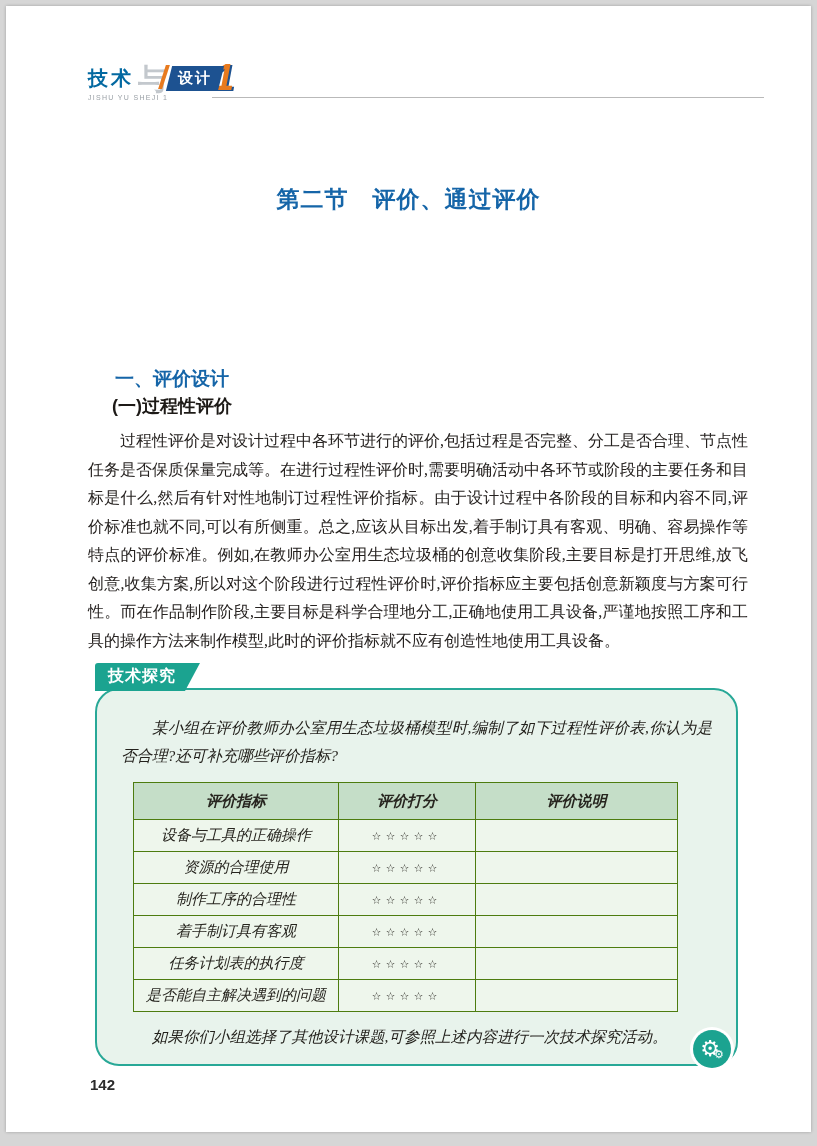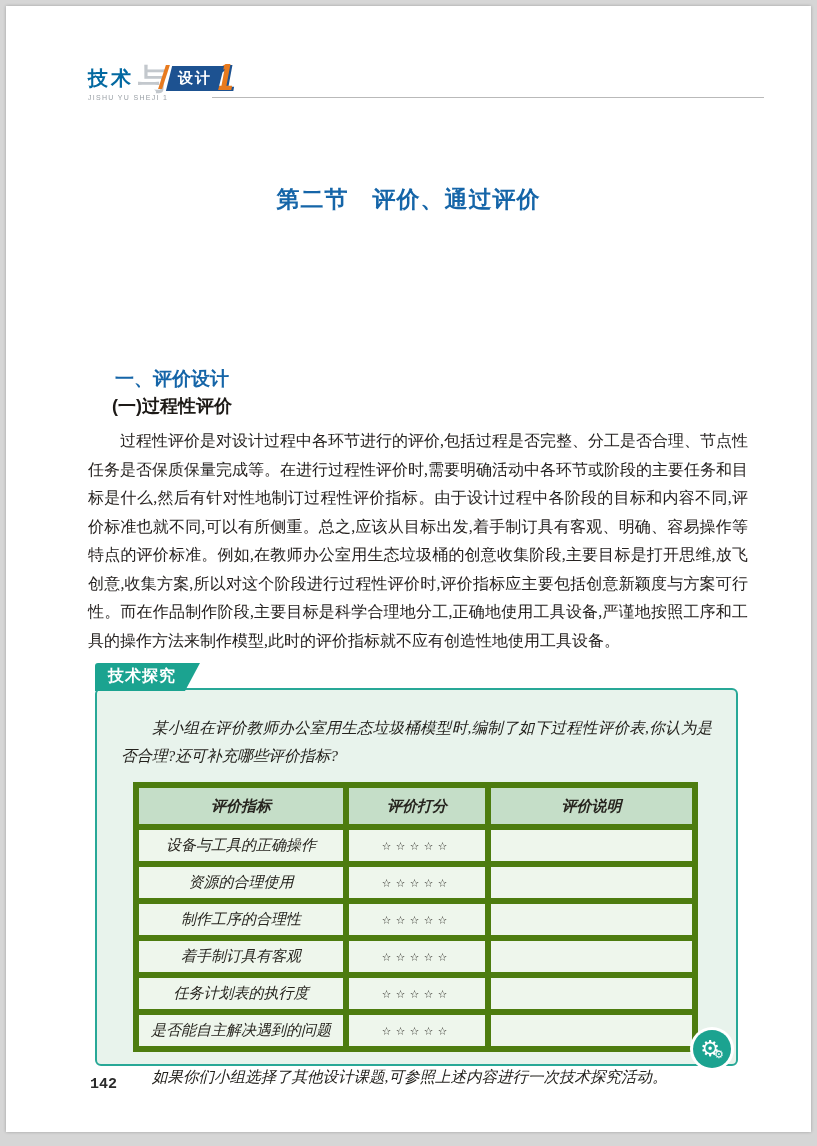--- a/index.html
+++ b/index.html
@@ -42,51 +42,51 @@
   
   .explore-tab{
     position:absolute;left:89px;top:657px;z-index:2;
     background:#1ba390;color:#fff;font-weight:bold;font-size:16px;
     padding:3px 24px 4px 13px;letter-spacing:1px;
     clip-path:polygon(0 0,100% 0,calc(100% - 15px) 100%,0 100%);
     border-radius:3px 0 0 0;
   }
   .explore-box{
     position:absolute;left:89px;top:682px;width:643px;height:378px;
-    background:#e8f3ec;border:2px solid #28a897;border-radius:6px;
+    background:#e8f3ec;border:2px solid #28a897;border-radius:24px;
     box-sizing:border-box;padding:24px 24px 0 24px;
   }
   .explore-text{
     font-size:15.5px;line-height:28px;color:#23211c;
     text-align:justify;text-indent:2em;
     font-family:"Liberation Serif", serif;font-style:italic;
   }
   .eval-table{
     border-collapse:collapse;margin:12px 0 0 12px;width:535px;
     font-family:"Liberation Serif", serif;font-style:italic;
     table-layout:fixed;
   }
-  .eval-table th,.eval-table td{border:6px solid #4d7c0f;text-align:center;color:#27251f;}
+  .eval-table th,.eval-table td{border:1px solid #4d7c0f;text-align:center;color:#27251f;}
   .eval-table th{background:#c5dec8;height:34px;font-size:15px;font-weight:bold;}
   .eval-table td{background:#eef6ec;height:29px;font-size:15px;}
   .col-indicator{width:202px;}
   .col-score{width:134px;font-family:Liberation Mono, monospace;}
   .col-note{width:199px;}
   .score-stars{letter-spacing:5px;font-style:normal;font-size:15px;}
   .explore-outro{margin-top:11px;}
   .gear-badge{
     position:absolute;right:5px;bottom:-4px;width:38px;height:38px;border-radius:50%;
     background:#1ba390;box-shadow:0 0 0 3px #ffffff;
     display:flex;align-items:center;justify-content:center;color:#ffffff;
   }
   .gear-main{font-size:22px;line-height:1;}
   .gear-small{font-size:11px;line-height:1;margin-left:-6px;margin-top:10px;}
   .page-number{
     position:absolute;left:84px;top:1070px;font-size:15px;font-weight:600;color:#2b2b2b;
-    font-family:Liberation Mono, monospace;
+    font-family:Liberation Sans, sans-serif;
   }
 </style>
 </head>
 <body>
 
 <div class="page">
 
   <div class="logo">
     <div class="logo-main">
       <span class="logo-jishu">技术</span>

